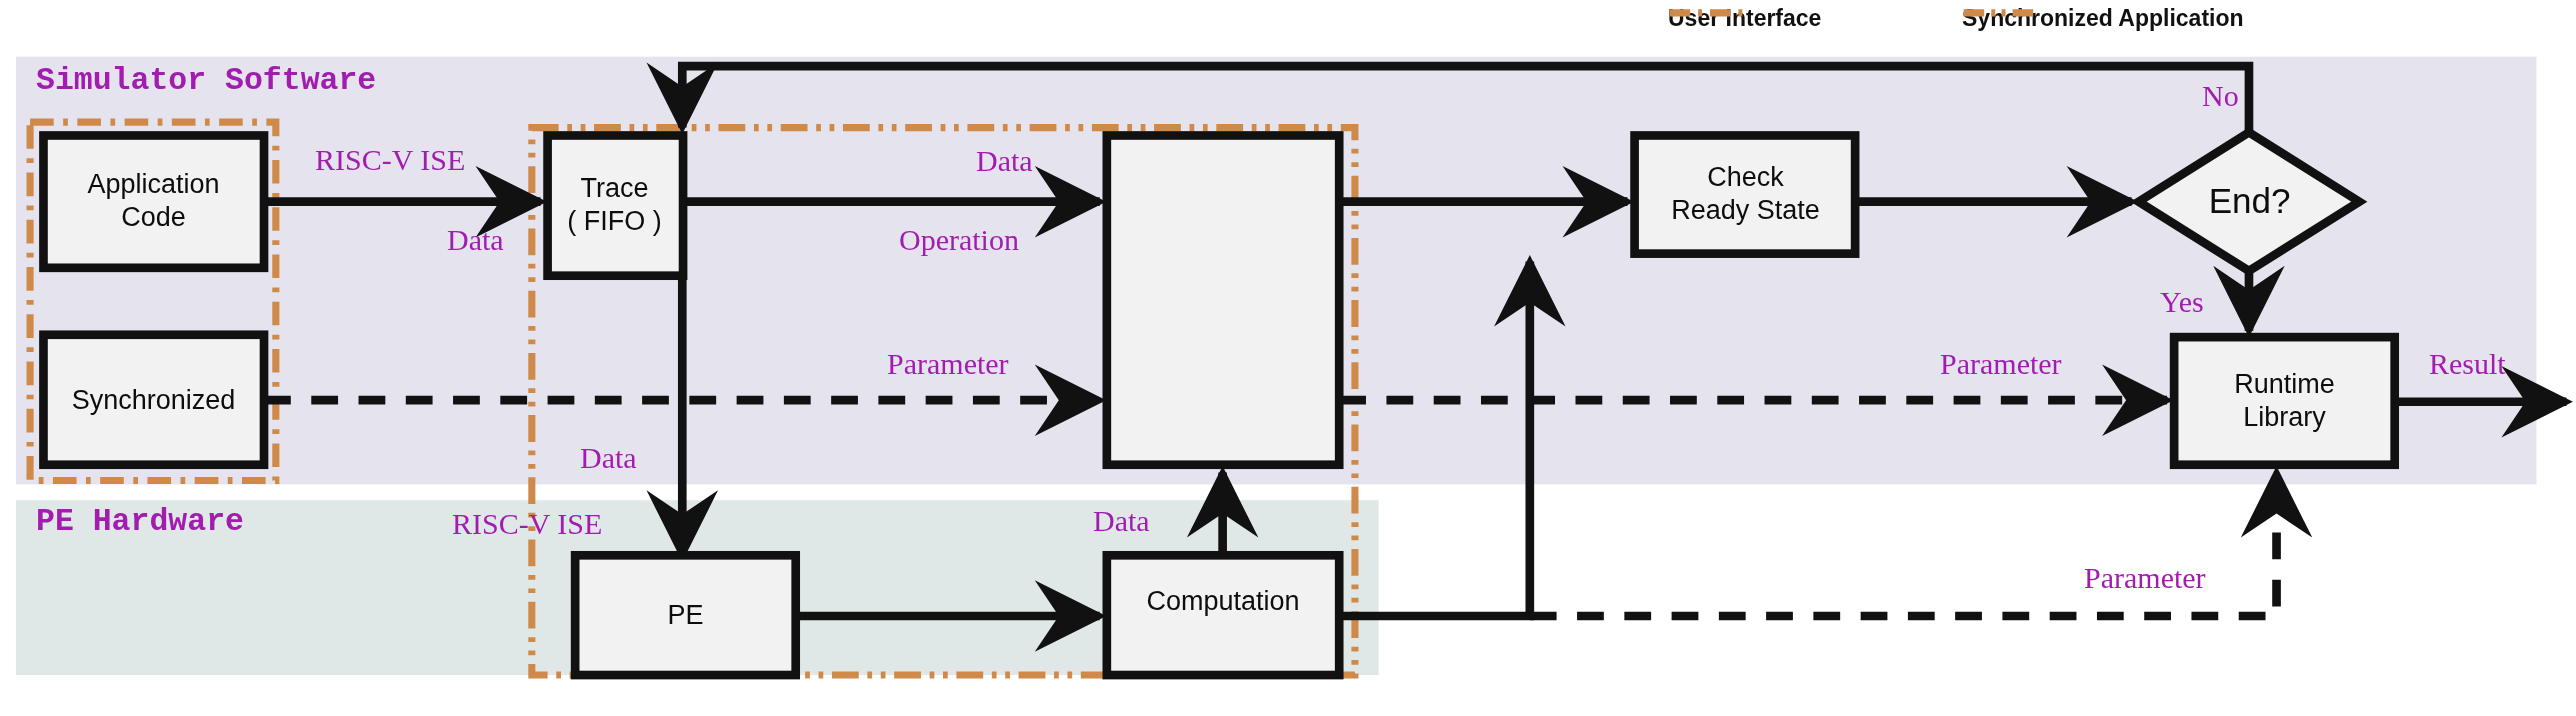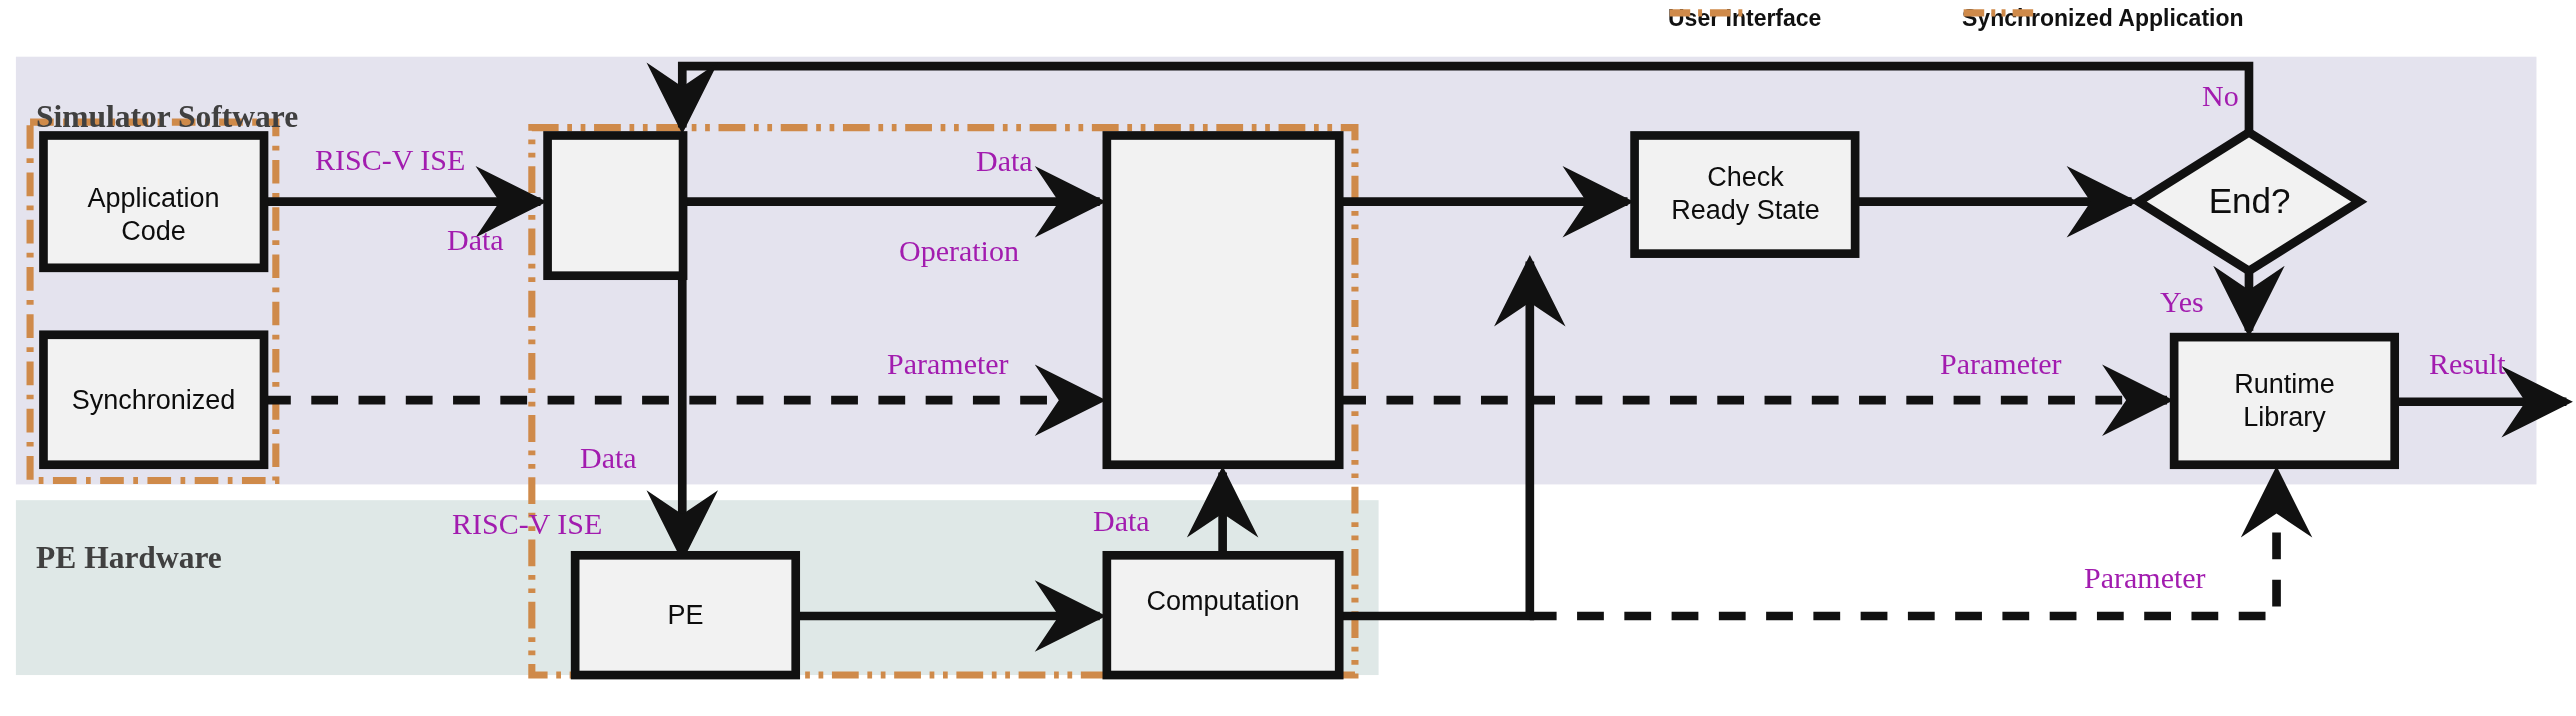--- a/index.html
+++ b/index.html
@@ -1,22 +1,22 @@
 <!DOCTYPE html>
 <html style="font-size:12.6px"><head>
 <meta charset="utf-8">
 <style>
   html,body{margin:0;padding:0;background:#ffffff;}
   #stage{position:relative;width:2576px;height:716px;background:#fff;
          font-family:"Liberation Sans",sans-serif;overflow:hidden;}
   #stage svg{position:absolute;left:0;top:0;}
 
   
-  .band-title{position:absolute;font-family:Liberation Serif, serif;
-              font-weight:700;color:#404040;white-space:nowrap;margin-top:36px;}
+  .band-title{position:absolute;font-family:Liberation Mono, monospace;
+              font-weight:700;color:#a21caf;white-space:nowrap;}
   #t-sim{left:36px;top:63px;font-size:31.5px;}
   #t-pe{left:36px;top:504px;font-size:31.5px;}
 
   
   .node-label{position:absolute;display:flex;align-items:center;justify-content:center;
               text-align:center;font-family:"Liberation Sans",sans-serif;
               font-weight:500;color:#0d0d0d;line-height:1.22;pointer-events:none;}
 
   
   .edge-label{position:absolute;font-family:"Liberation Serif",serif;
@@ -101,36 +101,38 @@
     <rect x="2075" y="172" width="280" height="150" fill="#f2f2f2" stroke="#111111" stroke-width="11"></rect>
     <polygon points="2855,168 2995,256 2855,344 2715,256" fill="#f2f2f2" stroke="#111111" stroke-width="11" stroke-linejoin="miter"></polygon>
     <rect x="2760" y="428" width="280" height="162" fill="#f2f2f2" stroke="#111111" stroke-width="11"></rect>
     <rect x="730" y="705" width="280" height="152" fill="#f2f2f2" stroke="#111111" stroke-width="11"></rect>
     <rect x="1405" y="705" width="295" height="152" fill="#f2f2f2" stroke="#111111" stroke-width="11"></rect>
   </svg>
 
   <div class="band-title" id="t-sim">Simulator Software</div>
   <div class="band-title" id="t-pe">PE Hardware</div>
 
-  <div class="node-label" style="left:43px;top:149px;width:221px;height:132px;font-size:27px;white-space:pre-line;">Application
+  <div class="node-label" style="left:43px;top:135px;width:221px;height:132px;font-size:27px;white-space:pre-line;">Application
 Code</div>
   <div class="node-label" style="left:43px;top:335px;width:221px;height:130px;font-size:27px;">Synchronized</div>
+  <div class="node-label" style="left:547px;top:135px;width:135px;height:140px;font-size:27px;white-space:pre-line;">Trace
+( FIFO )</div>
   <div class="node-label" style="left:1635px;top:135px;width:221px;height:118px;font-size:27px;white-space:pre-line;">Check
 Ready State</div>
   <div class="node-label" style="left:2139px;top:132px;width:221px;height:139px;font-size:35px;">End?</div>
   <div class="node-label" style="left:2174px;top:337px;width:221px;height:128px;font-size:27px;white-space:pre-line;">Runtime
 Library</div>
   <div class="node-label" style="left:575px;top:555px;width:221px;height:120px;font-size:27px;">PE</div>
   <div class="node-label" style="left:1107px;top:541px;width:232px;height:120px;font-size:27px;">Computation</div>
 
   <div class="edge-label" style="left:315px;top:143px;font-size:30px;">RISC-V ISE</div>
   <div class="edge-label" style="left:447px;top:223px;font-size:30px;">Data</div>
 
   <div class="edge-label" style="left:976px;top:144px;font-size:30px;">Data</div>
-  <div class="edge-label" style="left:899px;top:223px;font-size:30px;margin-top:11px;">Operation</div>
+  <div class="edge-label" style="left:899px;top:223px;font-size:30px;">Operation</div>
 
   <div class="edge-label" style="left:887px;top:347px;font-size:30px;">Parameter</div>
 
   <div class="edge-label" style="left:580px;top:441px;font-size:30px;">Data</div>
   <div class="edge-label" style="left:452px;top:507px;font-size:30px;">RISC-V ISE</div>
 
   <div class="edge-label" style="left:1093px;top:504px;font-size:30px;">Data</div>
 
   <div class="edge-label" style="left:2202px;top:79px;font-size:30px;">No</div>
   <div class="edge-label" style="left:2148px;top:285px;font-size:30px;margin-left:12px;">Yes</div>

